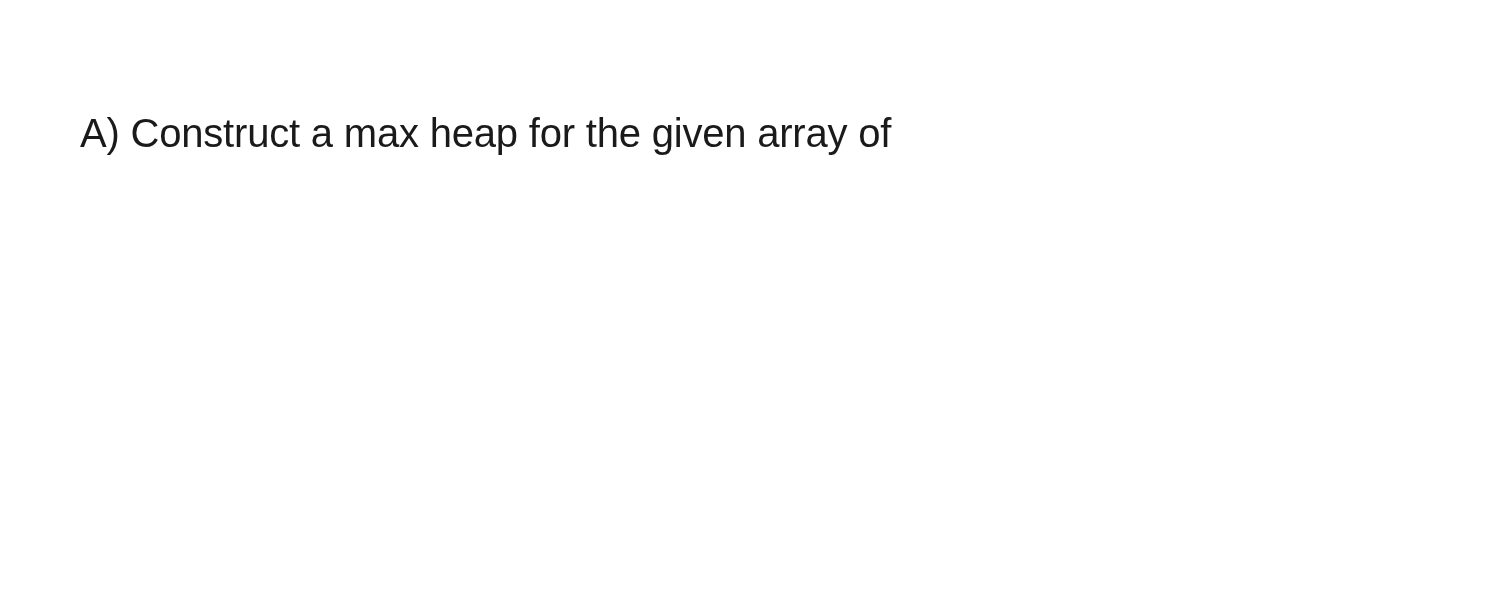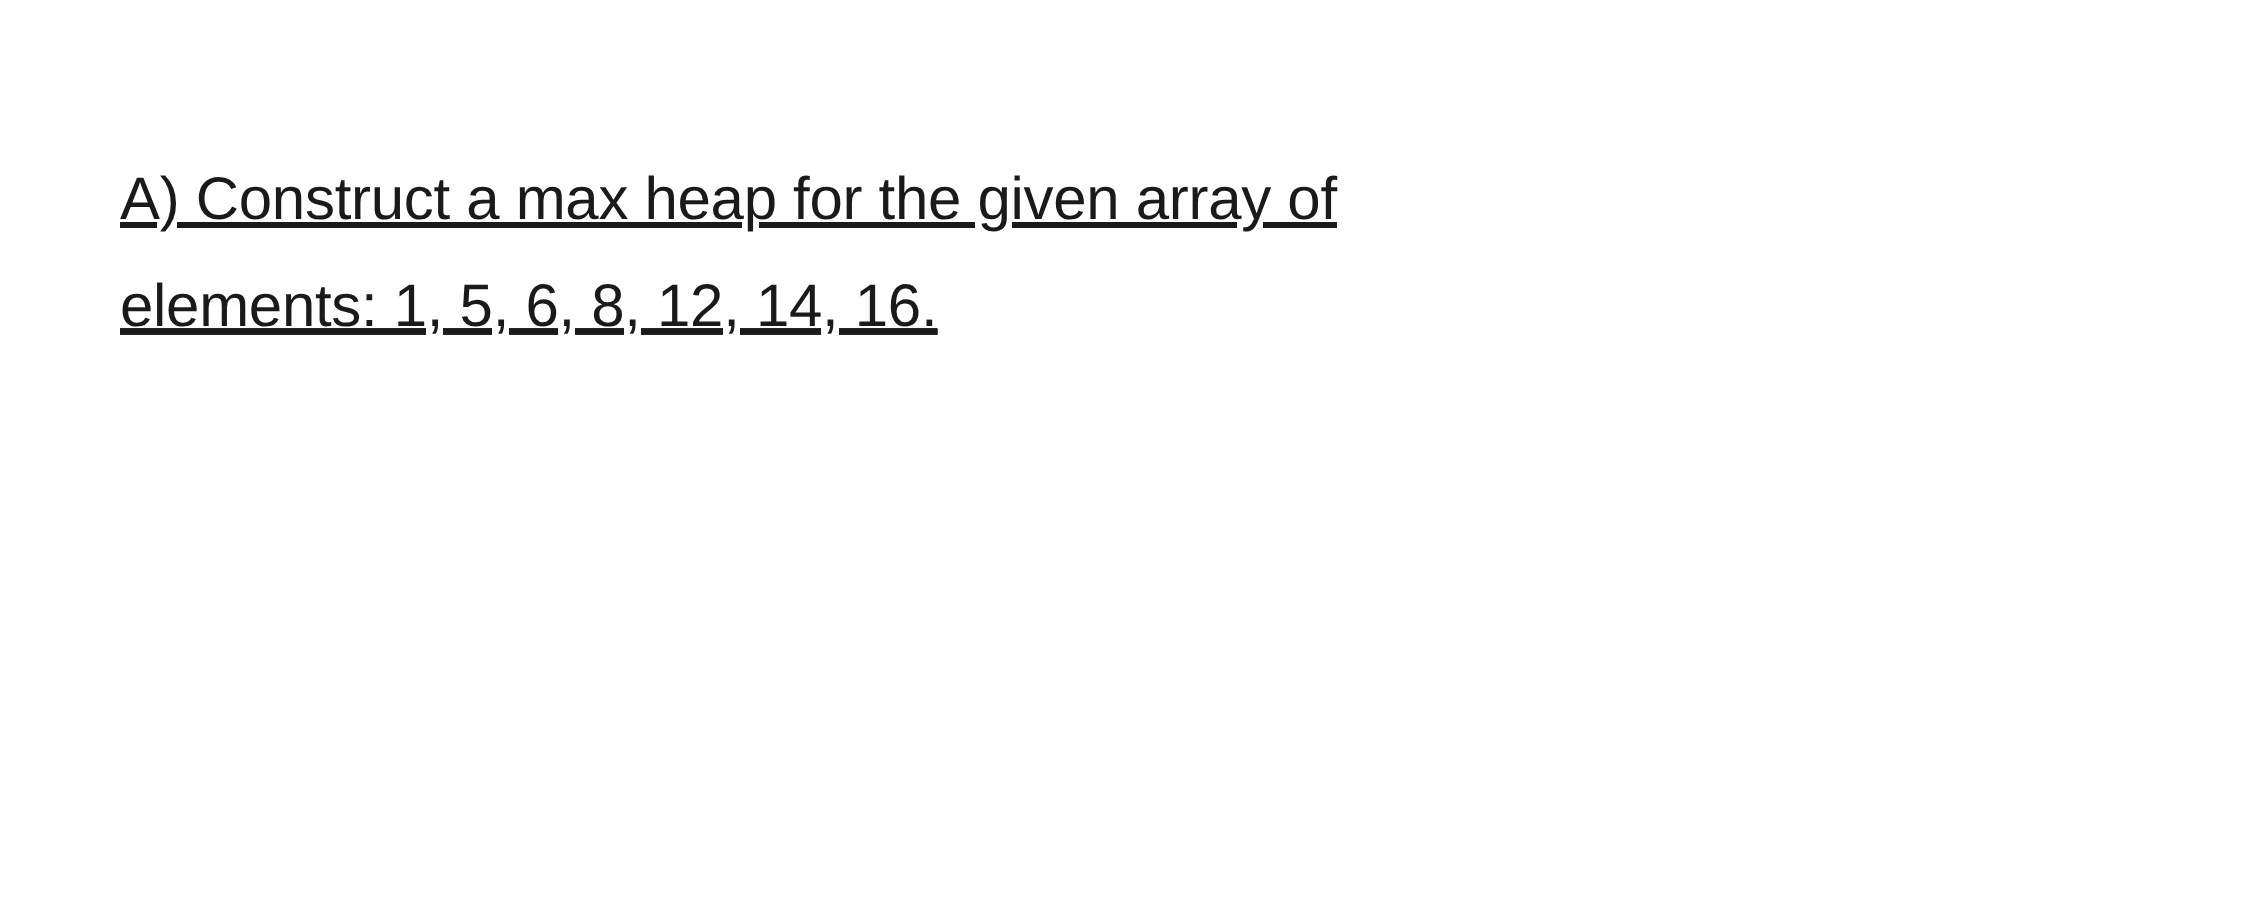--- a/index.html
+++ b/index.html
@@ -1,19 +1,18 @@
 <!DOCTYPE html>
 <html><head>
   <meta charset="utf-8">
   <style>
     * {
       margin: 4px;
       padding: 0;
       box-sizing: border-box;
-      text-decoration: underline;
     }
     body {
       width: 1500px;
       height: 600px;
       background: #ffffff;
       font-family: -apple-system, BlinkMacSystemFont, "Segoe UI", Helvetica, Arial, sans-serif;
       padding: 88px 64px 64px 64px;
       color: #1a1a1a;
     }
     .content {
@@ -24,14 +23,13 @@
     }
     .line {
       display: block;
     }
   </style>
 </head>
 <body>
 
 <div class="content">
   <span class="line">A) Construct a max heap for the given array of</span>
-  <span class="line">elements: 1, 5, 6, 8, 12, 14, 16.</span>
 </div>
 
 </body></html>

